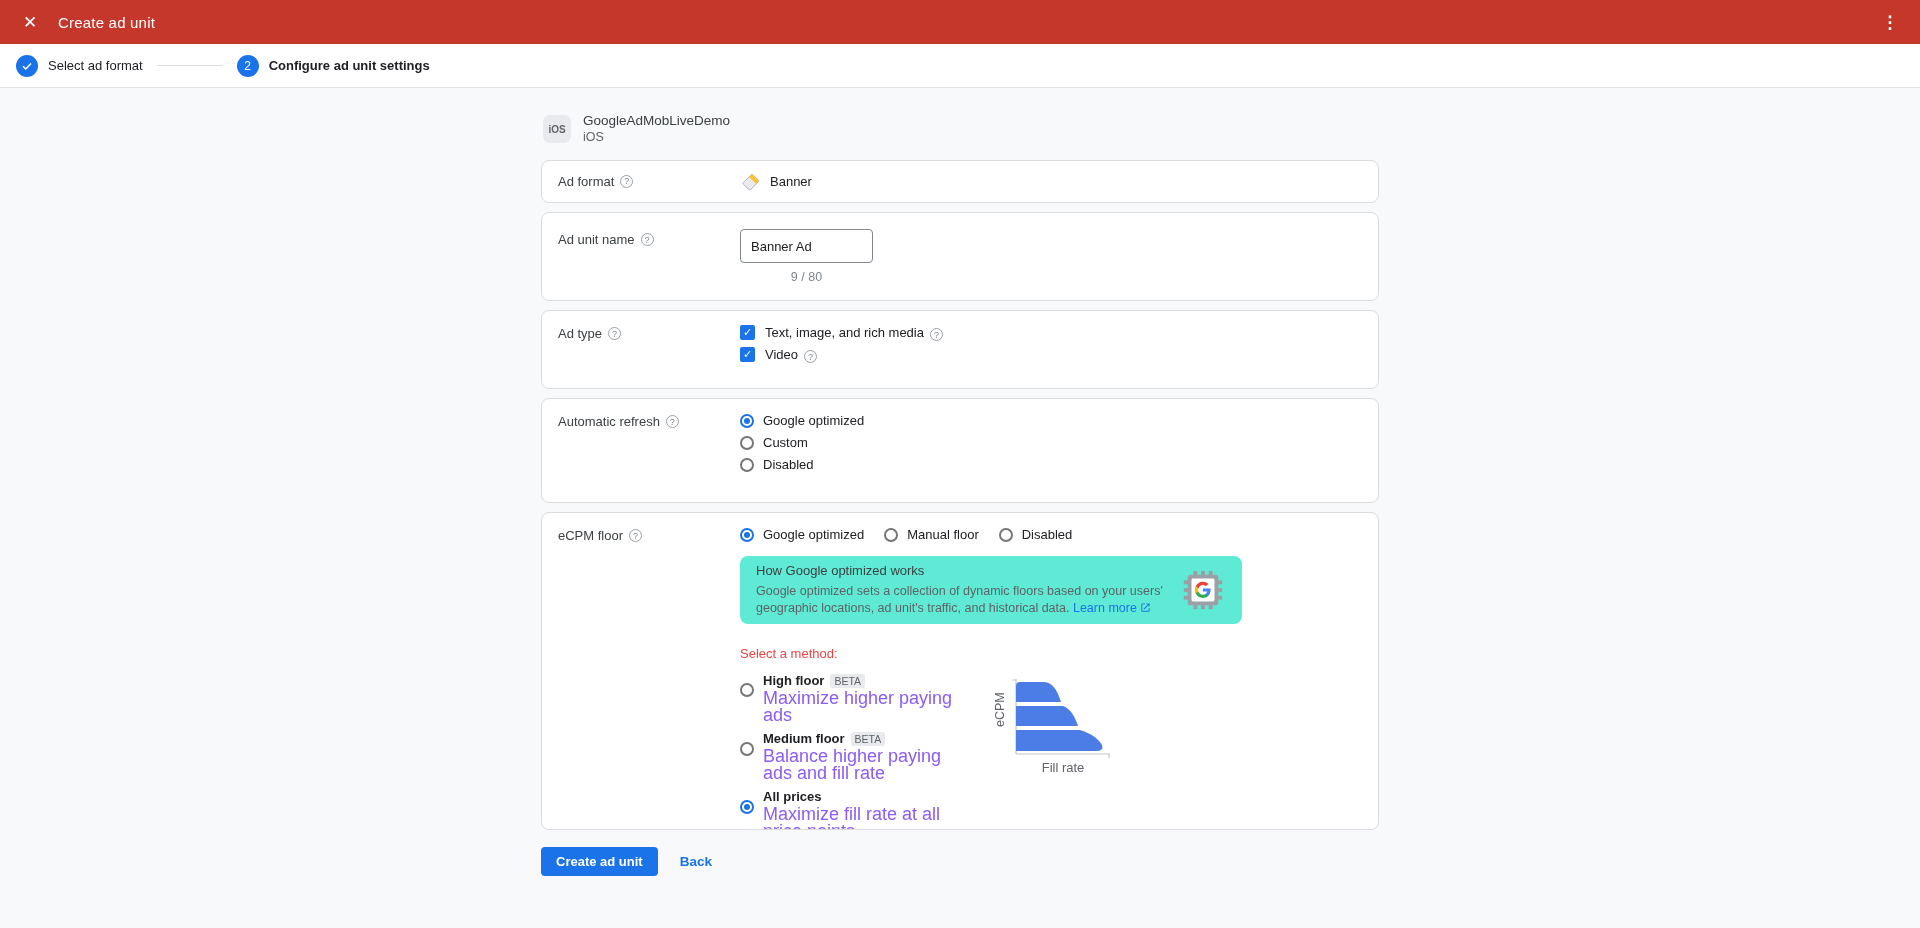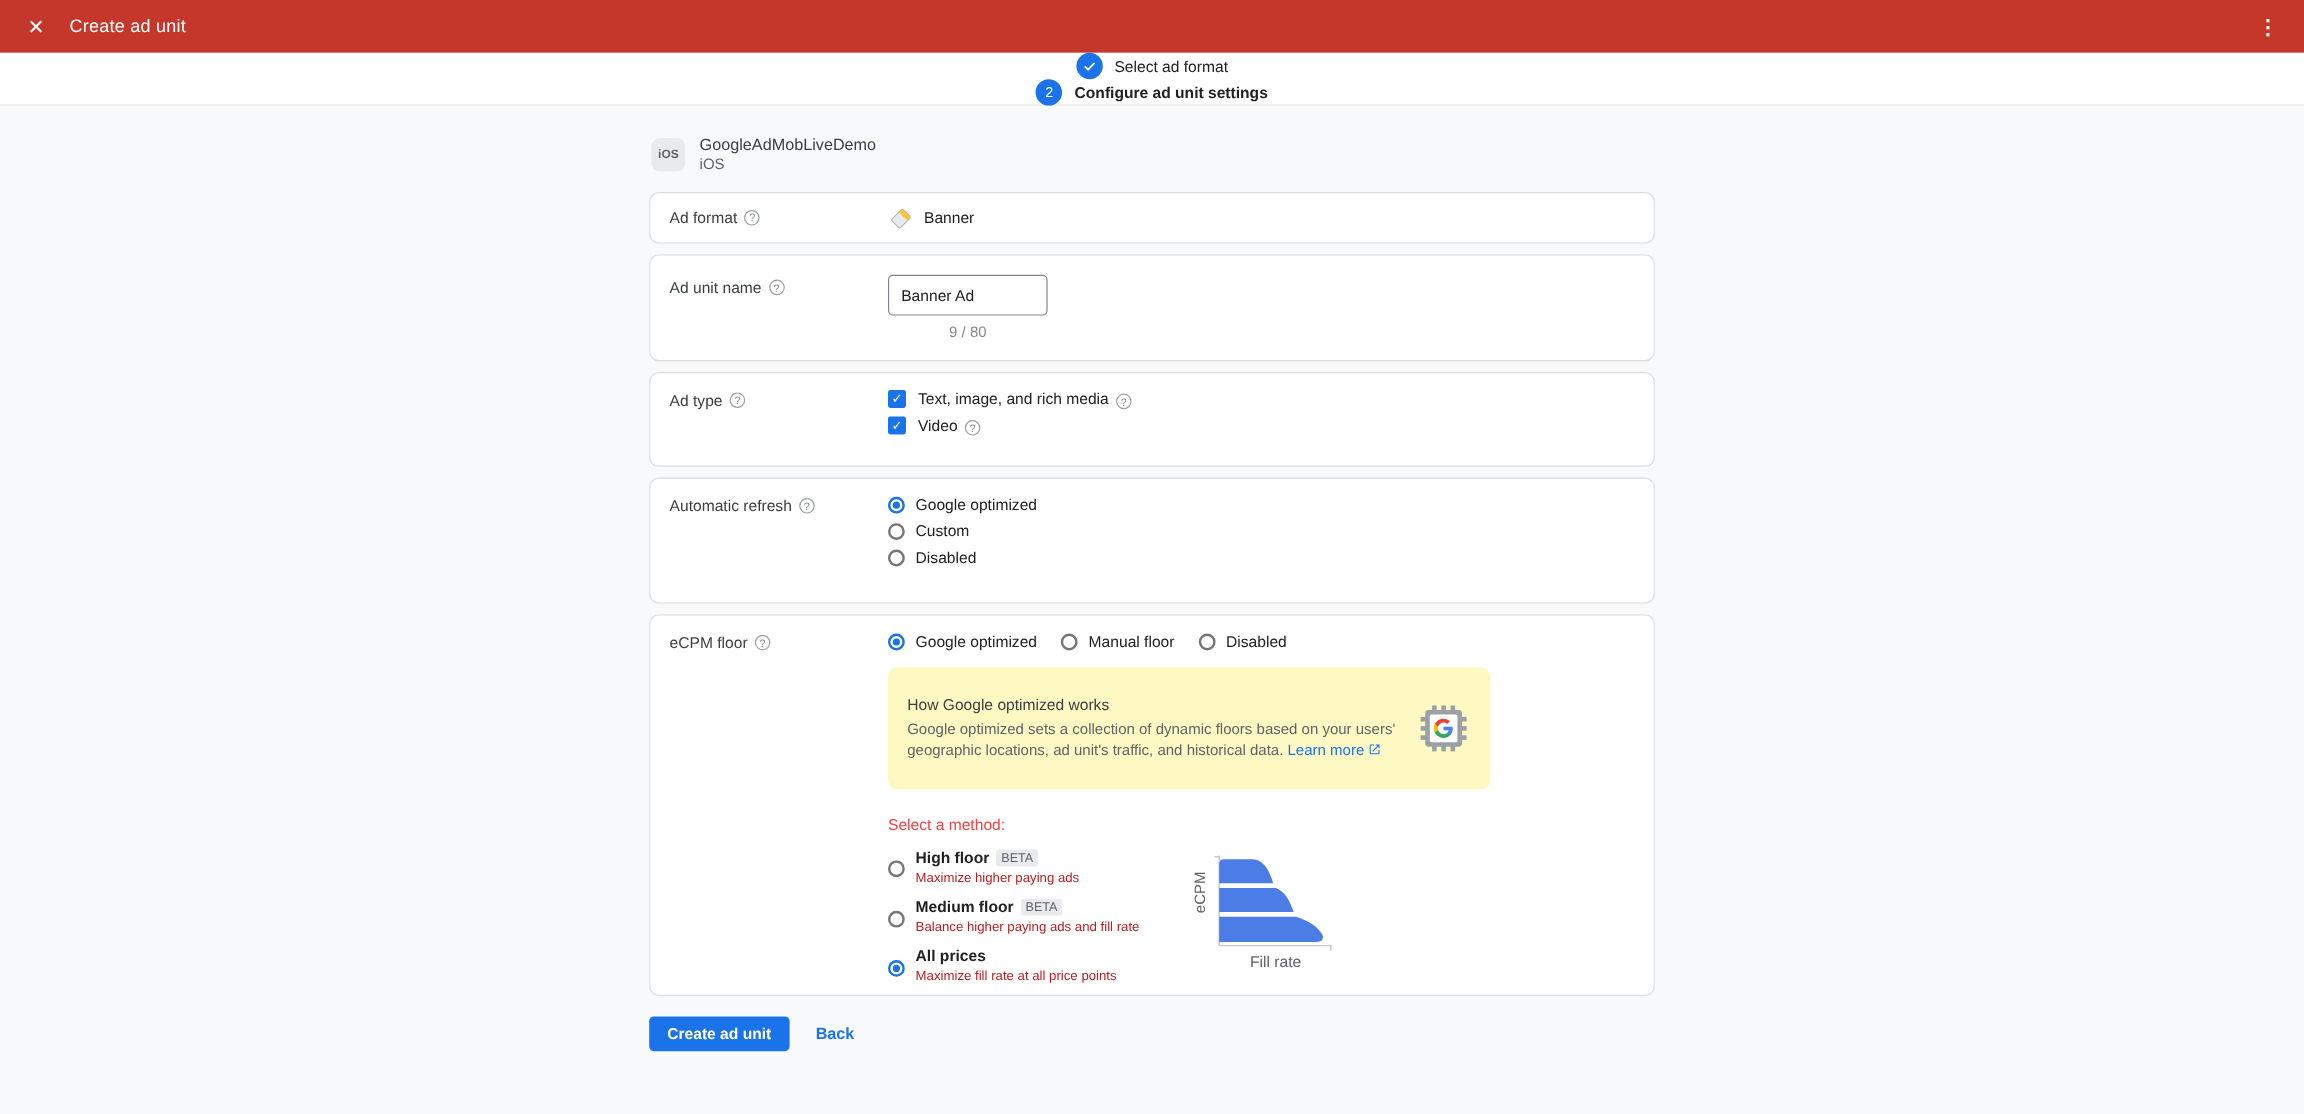--- a/index.html
+++ b/index.html
@@ -9,21 +9,21 @@
   
   .appbar { height:44px; background:#C5362B; display:flex; align-items:center; padding:0 18px; }
   .appbar .close { color:#fff; font-size:17px; width:24px; height:24px; display:flex;
     align-items:center; justify-content:center; cursor:pointer; }
   .appbar .title { color:#fff; font-size:15px; margin-left:16px; letter-spacing:.2px; }
   .appbar .kebab { margin-left:auto; color:#fff; font-size:17px; font-weight:bold; cursor:pointer;
     width:24px; text-align:center; }
 
   
   .stepper { height:44px; background:#fff; display:flex; align-items:center; padding:0 16px;
-    border-bottom:1px solid #E3E5E8;flex-direction:column; }
+    border-bottom:1px solid #E3E5E8; }
   .step { display:flex; align-items:center; }
   .step-circle { width:22px; height:22px; border-radius:50%; background:#1A73E8; color:#fff;
     display:flex; align-items:center; justify-content:center; font-size:12px; }
   .step-circle svg { display:block; }
   .step-label { margin-left:10px; font-size:13px; color:#202124; }
   .step-label.bold { font-weight:bold; }
   .step-connector { width:66px; height:1px; background:#DADCE0; margin:0 14px; }
 
   
   .main { padding-top:25px; }
@@ -81,41 +81,41 @@
     border-radius:50%; background:#1A73E8; }
   .radio-row { display:flex; align-items:center; margin-bottom:7px; }
   .radio-row:last-child { margin-bottom:0; }
   .radio-label { font-size:13px; color:#202124; }
 
   
   .card.ecpm { height:318px; overflow:hidden; }
   .ecpm-radio-line { display:flex; align-items:center; }
   .ecpm-radio-line .radio-row { margin:0 20px 0 0; }
 
-  .info-box { background:#fef9c3; border-radius:8px; margin-top:14px; padding:24px 16px;
+  .info-box { background:#5eead4; border-radius:8px; margin-top:14px; padding:7px 16px;
     display:flex; align-items:center; width:502px; }
   .info-text { width:420px; }
   .info-title { font-size:13px; color:#3C4043; margin-bottom:5px; }
   .info-body { font-size:12.5px; color:#5F6368; line-height:17px; }
   .info-link { color:#1A73E8; cursor:pointer; }
   .ext-icon { display:inline-block; vertical-align:-1px; margin-left:3px; }
   .chip-icon { margin-left:auto; flex:none; }
 
   .method-caption { font-size:13px; color:#ef4444; margin-top:22px; }
 
   .methods-area { display:flex; margin-top:12px; }
   .methods { width:222px; }
   .method { display:flex; margin-bottom:7px; }
   .method .radio { margin-top:11px; }
   .method:first-child .radio { margin-top:10px; }
   .method-name-line { display:flex; align-items:center; }
   .method-name { font-size:13px; font-weight:bold; color:#202124; }
   .beta-badge { background:#E8EAED; color:#5F6368; font-size:10.5px; padding:1px 4px;
     border-radius:2px; margin-left:6px; }
-  .method-desc { font-size:11px; color:#b91c1c; line-height:17px; margin-top:2px; }
+  .method-desc { font-size:18px; color:#8b5cf6; line-height:17px; margin-top:2px; }
 
   .chart { margin-left:14px; margin-top:2px; }
 
   
   .footer-row { display:flex; align-items:center; margin-top:17px; }
   .btn-primary { background:#1A73E8; color:#fff; border:none; border-radius:4px;
     font-size:13px; font-weight:bold; padding:7px 15px; cursor:pointer;
     font-family:"Liberation Sans",sans-serif; }
   .link-back { color:#1A73E8; font-size:13.5px; font-weight:bold; margin-left:22px; cursor:pointer; }
 </style>

